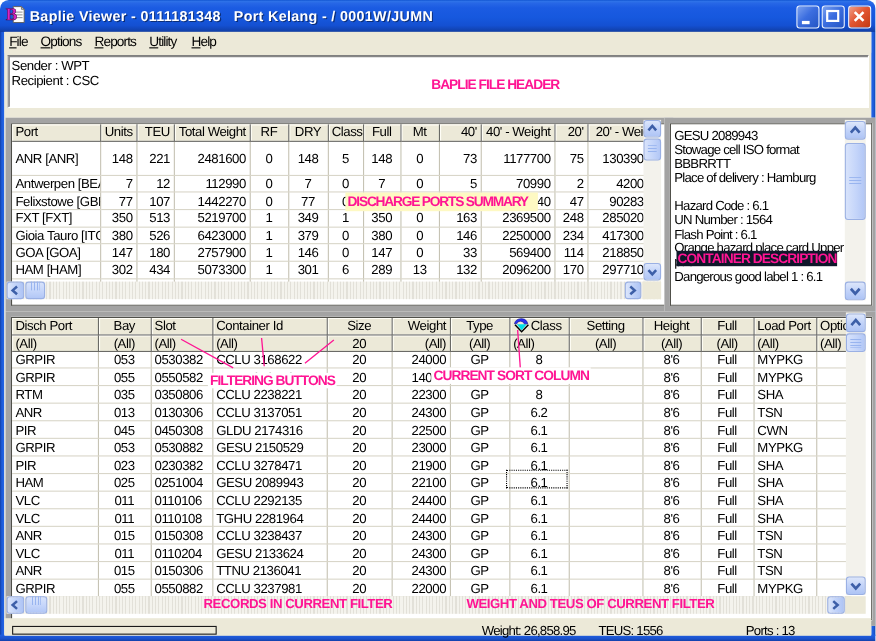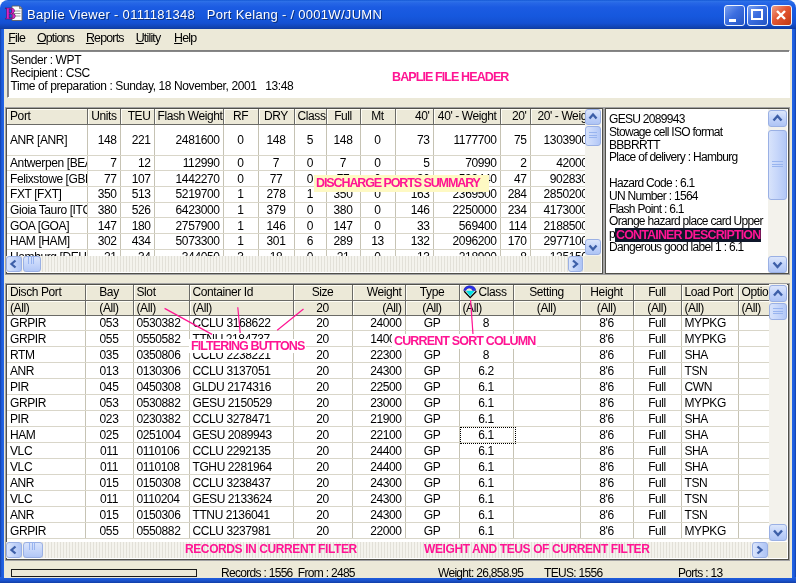--- a/index.html
+++ b/index.html
@@ -5,34 +5,34 @@
 .abs{position:absolute}
 
 #titlebar{left:0;top:0;width:796px;height:29px;border-radius:8px 8px 0 0;
  background:linear-gradient(180deg,#0f53d0 0%,#2e72e8 4%,#2767e6 10%,#1b5be2 25%,#1658de 55%,#1450d2 80%,#1141ad 96%,#0e3a9e 100%)}
 #lborder{left:0;top:29px;width:4px;height:549px;background:linear-gradient(90deg,#123ea6 0%,#1c5ad8 40%,#2365e8 100%)}
 #rborder{left:792px;top:29px;width:4px;height:549px;background:linear-gradient(90deg,#2365e8 0%,#1c5ad8 60%,#123ea6 100%)}
 #bborder{left:0;top:577px;width:796px;height:6px;background:linear-gradient(180deg,#2060e2 0%,#1a52cc 60%,#123ea6 100%)}
 #client{left:4px;top:29px;width:788px;height:549px;background:#ece9d8}
 
 #appicon{left:5px;top:4px;width:18px;height:18px}
-#title{left:27px;top:7px;color:#fff;font-size:13px;font-weight:normal;letter-spacing:0.3px;text-shadow:1px 1px 0 #0c2e77;white-space:pre}
+#title{left:27px;top:7px;color:#fff;font-size:13px;font-weight:bold;letter-spacing:0.3px;text-shadow:1px 1px 0 #0c2e77;white-space:pre}
 .winbtn{top:5px;width:21px;height:21px;border-radius:3px;border:1px solid #eef4fe;box-sizing:border-box;text-align:center}
 #btnmin{left:724px;background:linear-gradient(135deg,#7ba1ef 0%,#3c6ee0 45%,#2455c4 100%)}
 #btnmax{left:747px;background:linear-gradient(135deg,#7ba1ef 0%,#3c6ee0 45%,#2455c4 100%)}
 #btncls{left:771px;background:linear-gradient(135deg,#f0a088 0%,#e35633 45%,#c33911 100%)}
 
 #menubar{left:4px;top:29px;width:788px;height:19px;background:#ece9d8}
 .mi{position:absolute;top:2px;font-size:12.4px;letter-spacing:-0.8px}
 
 #hdrbox{left:7px;top:50px;width:781px;height:46px;background:#fff;border:1px solid;border-color:#808080 #fff #fff #808080;box-shadow:inset 1px 1px 0 #404040a0}
 #hdrbox .ln{position:absolute;left:2.5px;white-space:pre}
 .magenta{position:absolute;color:#ff1493;font-weight:bold;white-space:nowrap;z-index:30}
 
-.pane{position:absolute;background:#fff;border:1px solid #a3a3a3;box-shadow:inset 1px 1px 0 #50504a,inset -1px -1px 0 #50504a}
+.pane{position:absolute;background:#fff;border:5px solid #a3a3a3;box-shadow:inset 1px 1px 0 #50504a,inset -1px -1px 0 #50504a}
 table{border-collapse:collapse;table-layout:fixed}
 #t1{width:584px}
 #t2{width:811px}
 td,th{padding:0 3px;overflow:hidden;white-space:nowrap;font-weight:normal;font-size:12px}
 .hc{background:#ece9d8;border-right:1px solid #6a6a66;border-bottom:1px solid #6a6a66;box-shadow:inset 1px 1px 0 #fffef6}
 .dc{border-right:1px solid #c6c3b4;border-bottom:1px solid #d9d6c9;background:#fff}
 .num{text-align:right}.ctr{text-align:center}.lft{text-align:left}
 
 .sbtrack{position:absolute;background:#f3f2ec}
 .sbbtn{position:absolute;border-radius:3px;border:1px solid #9ab0e4;box-sizing:border-box;background:linear-gradient(180deg,#dce6fb 0%,#c2d3f9 50%,#aec4f5 100%);color:#3f5fa5;text-align:center}
@@ -77,21 +77,20 @@
 <span class="mi" style="left:4.3px"><u>F</u>ile</span>
 <span class="mi" style="left:32.9px"><u>O</u>ptions</span>
 <span class="mi" style="left:81.9px"><u>R</u>eports</span>
 <span class="mi" style="left:131.7px"><u>U</u>tility</span>
 <span class="mi" style="left:170.1px"><u>H</u>elp</span>
 </div>
 
 <div class="abs" id="hdrbox">
 <div class="ln" style="top:2px">Sender : WPT</div>
 <div class="ln" style="top:15px">Recipient : CSC</div>
-<div class="ln" style="top:28px">Time of preparation : Sunday, 18 November, 2001   13:48</div>
 </div>
 <div class="magenta" style="left:392px;top:70px;font-size:12.5px;letter-spacing:-0.9px">BAPLIE FILE HEADER</div>
 
 <div class="abs pane" id="pane1" style="left:5px;top:107px;width:597px;height:166px">
 <div class="abs" style="left:1px;top:1px;width:578px;height:148px;overflow:hidden">
 <table id="t1">
         <colgroup>
           <col style="width:80px">
           <col style="width:33px">
           <col style="width:34px">
@@ -104,21 +103,21 @@
           <col style="width:38px">
           <col style="width:67px">
           <col style="width:30px">
           <col style="width:61px">
         </colgroup>
         <tbody>
           <tr style="height:15px">
             <td class="hc lft">Port</td>
             <td class="hc num">Units</td>
             <td class="hc num">TEU</td>
-            <td class="hc num">Flash Weight</td>
+            <td class="hc num">Total Weight</td>
             <td class="hc ctr">RF</td>
             <td class="hc ctr">DRY</td>
             <td class="hc ctr">Class</td>
             <td class="hc ctr">Full</td>
             <td class="hc ctr">Mt</td>
             <td class="hc num">40'</td>
             <td class="hc num">40' - Weight</td>
             <td class="hc num">20'</td>
             <td class="hc lft" style="padding-left:7px">20' - Weight</td>
           </tr>
@@ -166,27 +165,27 @@
             <td class="dc num">539440</td>
             <td class="dc num">47</td>
             <td class="dc num">902830</td>
           </tr>
           <tr style="height:15.72px">
             <td class="dc lft">FXT [FXT]</td>
             <td class="dc num">350</td>
             <td class="dc num">513</td>
             <td class="dc num">5219700</td>
             <td class="dc ctr">1</td>
-            <td class="dc ctr">278</td>
+            <td class="dc ctr">349</td>
             <td class="dc ctr">1</td>
             <td class="dc ctr">350</td>
             <td class="dc ctr">0</td>
             <td class="dc num">163</td>
             <td class="dc num">2369500</td>
-            <td class="dc num">284</td>
+            <td class="dc num">248</td>
             <td class="dc num">2850200</td>
           </tr>
           <tr style="height:15.72px">
             <td class="dc lft">Gioia Tauro [ITGIT]</td>
             <td class="dc num">380</td>
             <td class="dc num">526</td>
             <td class="dc num">6423000</td>
             <td class="dc ctr">1</td>
             <td class="dc ctr">379</td>
             <td class="dc ctr">0</td>
@@ -584,17 +583,16 @@
       <path d="M8.5 3.5 L4.5 7 L8.5 10.5" fill="none" stroke="#3d5fa8" stroke-width="2.3"></path>
     </svg></div>
 <div class="abs sbthumb sbthumbh" style="left:23px;top:542px;width:20px;height:16px"></div>
 <div class="abs sbbtn sbbtnh" style="left:752px;top:542px;width:16px;height:16px"><svg width="14" height="14">
       <path d="M4.5 3.5 L8.5 7 L4.5 10.5" fill="none" stroke="#3d5fa8" stroke-width="2.3"></path>
     </svg></div>
 <div class="abs" style="left:769px;top:542px;width:18px;height:16px;background:#ece9d8"></div>
 
 <div class="abs" id="statusbar">
 <div id="progress"></div>
-<div class="sbtext" style="left:217px;top:3.5px">Records : 1556  From : 2485</div>
 <div class="sbtext" style="left:434px;top:3.5px">Weight: 26,858.95</div>
 <div class="sbtext" style="left:540px;top:3.5px">TEUS: 1556</div>
 <div class="sbtext" style="left:674px;top:3.5px">Ports : 13</div>
 </div>
 
 </body></html>

